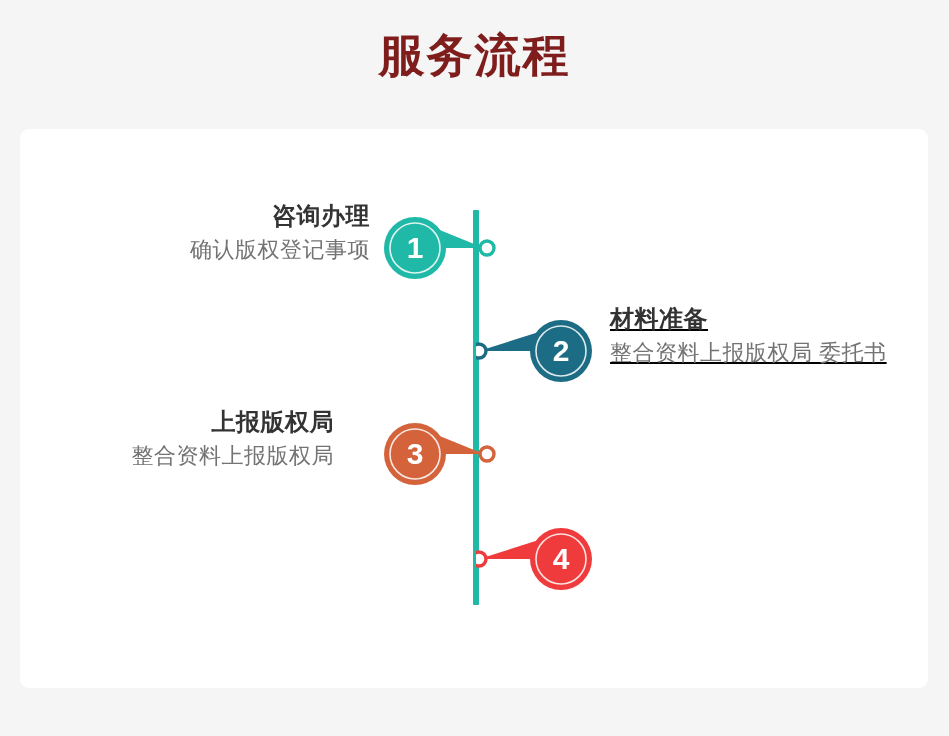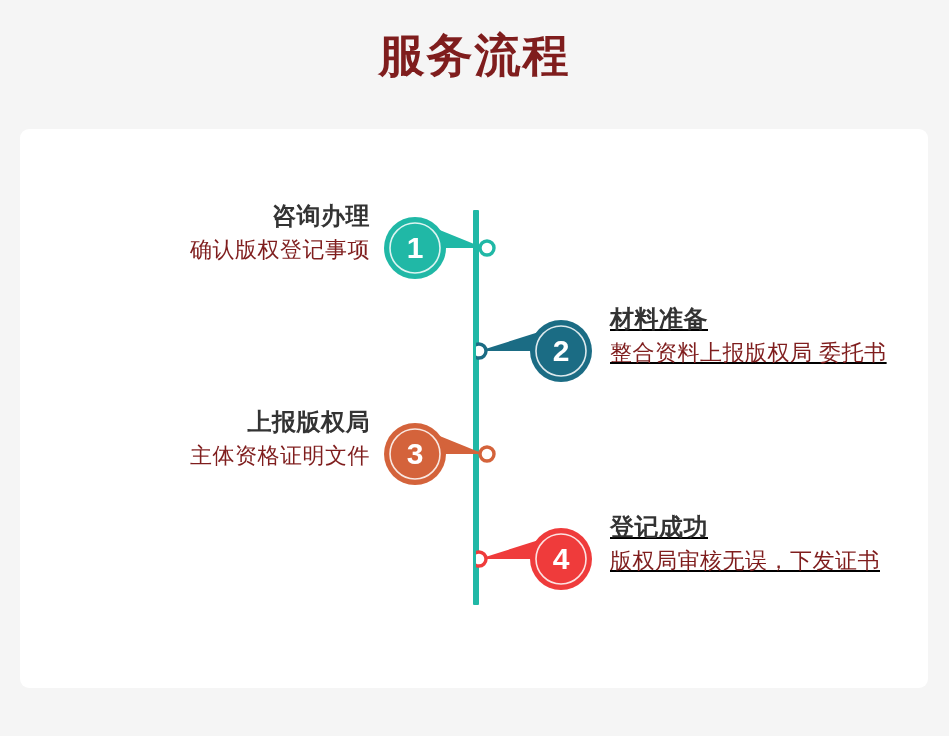--- a/index.html
+++ b/index.html
@@ -53,21 +53,21 @@
 
   
   .step {
     position: absolute;
     height: 96px;
     display: flex;
     align-items: flex-start;
   }
   .step-1 { top: 200px; left: 0px;   width: 500px; }
   .step-2 { top: 303px; left: 476px; width: 460px; }
-  .step-3 { top: 406px; left: 0px;   width: 500px; }
+  .step-3 { top: 406px; left: 0px;   width: 500px; gap: 36px; }
   .step-4 { top: 511px; left: 476px; width: 460px; }
 
   
   .step-text {
     flex: 1 1 auto;
   }
   .step-left .step-text {
     text-align: right;
     padding-right: 14px;
   }
@@ -82,21 +82,21 @@
   .step-heading {
     font-size: 24px;
     font-weight: bold;
     color: #333333;
     line-height: 1.35;
     letter-spacing: 0.5px;
   }
   .step-desc {
     font-size: 22px;
     font-weight: normal;
-    color: #7f1d1d;
+    color: #737373;
     line-height: 1.45;
     letter-spacing: 0.5px;
     margin-top: 2px;
   }
 
   
   .badge-wrap {
     position: relative;
     width: 116px;
     height: 96px;
@@ -161,38 +161,34 @@
       <circle cx="85" cy="48" r="25" fill="none" stroke="#ffffff" stroke-width="1.6" opacity="0.85"></circle>
       <circle cx="3" cy="48" r="7" fill="#ffffff" stroke="#1b6c84" stroke-width="3.4"></circle>
     </svg>
     <div class="badge-num">2</div>
   </div>
 </div>
 
 <div class="step step-3 step-left">
   <div class="step-text">
     <div class="step-heading">上报版权局</div>
-    <div class="step-desc">主体资格证明文件</div>
+    <div class="step-desc">整合资料上报版权局</div>
   </div>
   <div class="badge-wrap">
     <svg class="badge-svg" width="116" height="96" viewBox="0 0 116 96">
       <path d="M31 48 L100 48 L31 20 Z" fill="#d4633b"></path>
       <circle cx="31" cy="48" r="31" fill="#d4633b"></circle>
       <circle cx="31" cy="48" r="25" fill="none" stroke="#ffffff" stroke-width="1.6" opacity="0.85"></circle>
       <circle cx="103" cy="48" r="7" fill="#ffffff" stroke="#d4633b" stroke-width="3.4"></circle>
     </svg>
     <div class="badge-num">3</div>
   </div>
 </div>
 
 <div class="step step-4 step-right">
-  <div class="step-text">
-    <div class="step-heading">登记成功</div>
-    <div class="step-desc">版权局审核无误，下发证书</div>
-  </div>
   <div class="badge-wrap">
     <svg class="badge-svg" width="116" height="96" viewBox="0 0 116 96">
       <path d="M85 48 L3 48 L85 22 Z" fill="#ef3b3b"></path>
       <circle cx="85" cy="48" r="31" fill="#ef3b3b"></circle>
       <circle cx="85" cy="48" r="25" fill="none" stroke="#ffffff" stroke-width="1.6" opacity="0.85"></circle>
       <circle cx="3" cy="48" r="7" fill="#ffffff" stroke="#ef3b3b" stroke-width="3.4"></circle>
     </svg>
     <div class="badge-num">4</div>
   </div>
 </div>

